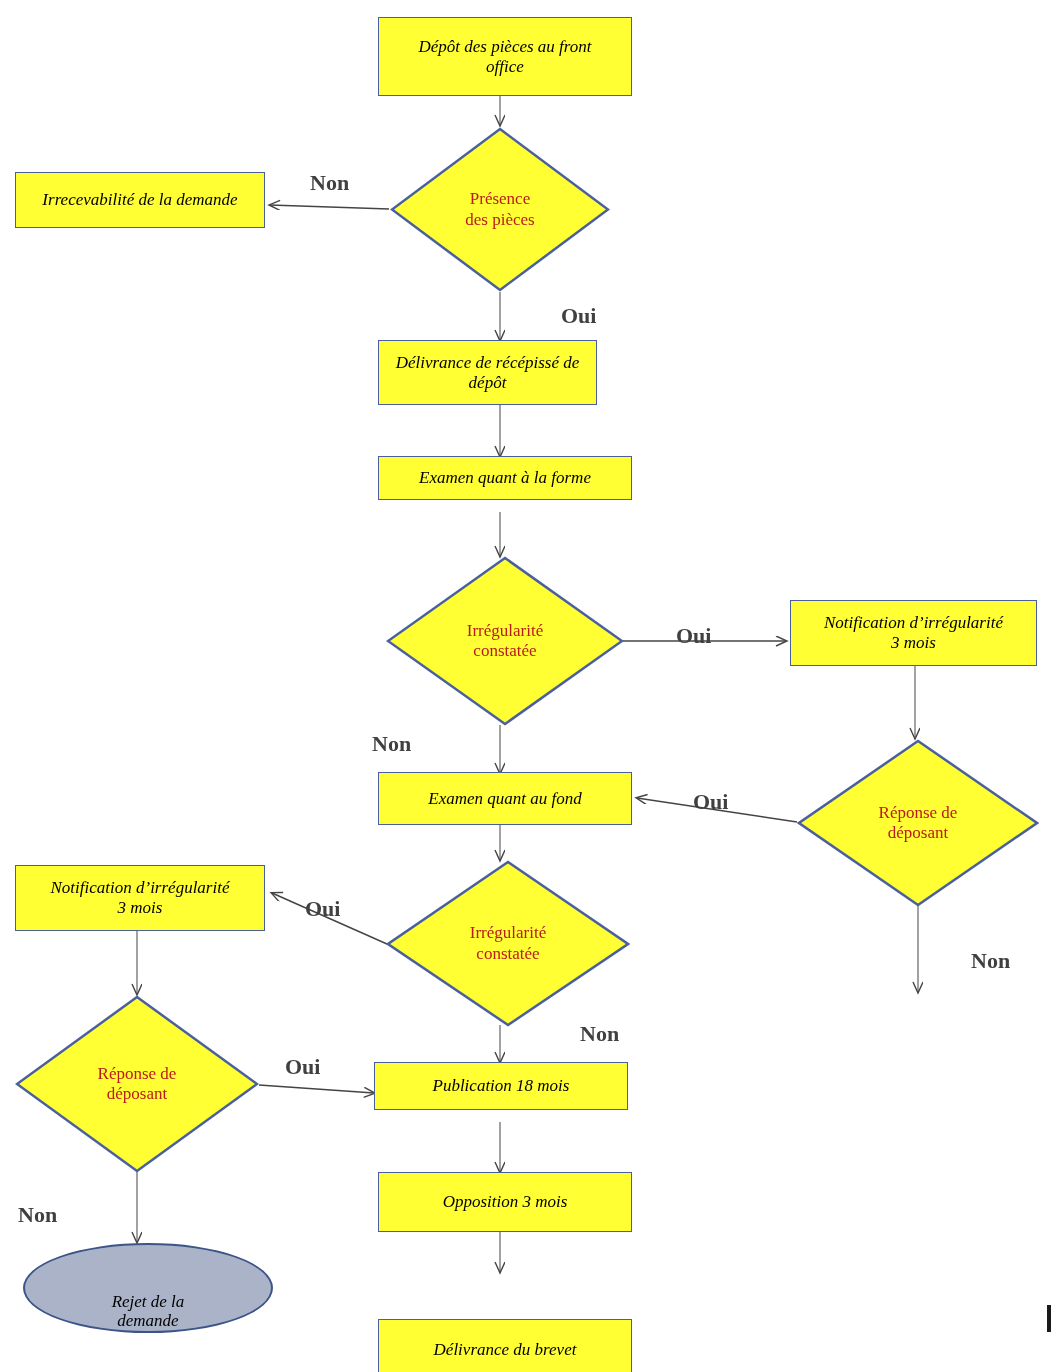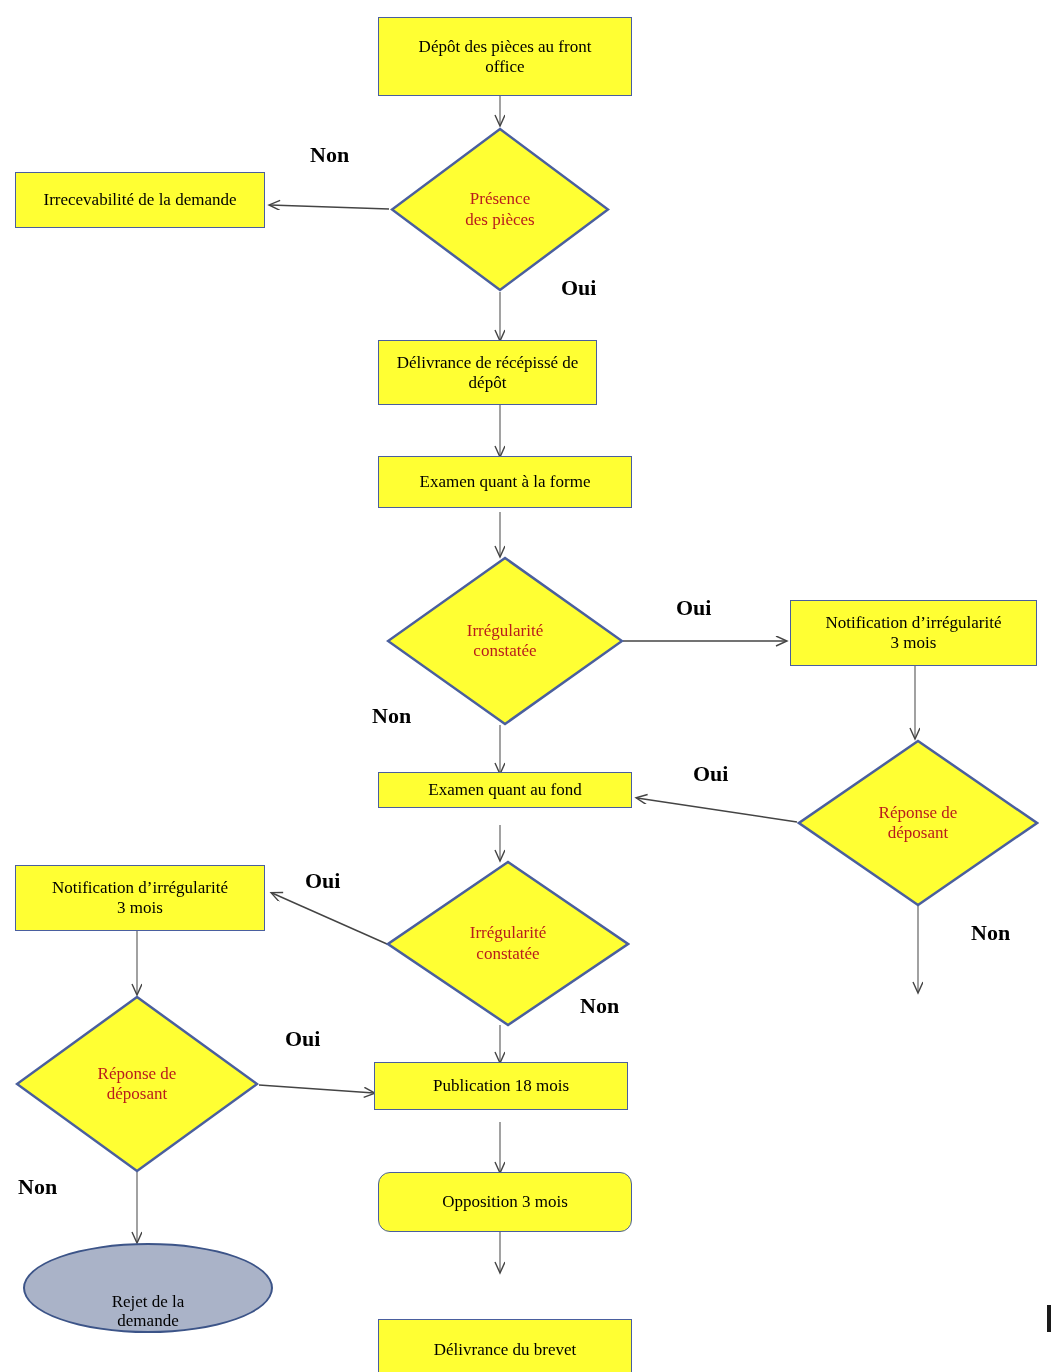--- a/index.html
+++ b/index.html
@@ -14,20 +14,21 @@
 
   .node{
     position:absolute;
     box-sizing:border-box;
     display:flex;
     align-items:center;
     justify-content:center;
     text-align:center;
     color:#000000;
     line-height:1.15;
+    font-style:italic;
   }
 
   .box{
     background:#ffff33;
     border:1.5px solid #4a5f9e;
     font-size:17px;
   }
   .box .txt{padding:0 6px;}
 
   .diamond-wrap{
@@ -52,22 +53,23 @@
     background:#aab3c8;
     border:2px solid #3c5488;
     border-radius:50%;
     font-size:17px;
   }
 
   .yn{
     position:absolute;
     font-weight:bold;
     font-size:22px;
-    color:#000000;
+    color:#404040;
     white-space:nowrap;
+    margin-top:28px;
   }
 
   .artifact{
     position:absolute;
     background:#1a1a1a;
   }
 </style>
 </head>
 <body>
 
@@ -128,47 +130,47 @@
     <span class="txt">Irrecevabilité de la demande</span>
   </div>
 
   <div class="node box" style="left:378px;top:340px;width:219px;height:65px;">
     <span class="txt">
       <span>Délivrance de récépissé de</span><br>
       <span>dépôt</span>
     </span>
   </div>
 
-  <div class="node box" style="left:378px;top:456px;width:254px;height:52px;">
+  <div class="node box" style="left:378px;top:456px;width:254px;height:44px;">
     <span class="txt">Examen quant à la forme</span>
   </div>
 
   <div class="node box" style="left:790px;top:600px;width:247px;height:66px;">
     <span class="txt">
       <span>Notification d’irrégularité</span><br>
       <span>3 mois</span>
     </span>
   </div>
 
-  <div class="node box" style="left:378px;top:772px;width:254px;height:36px;">
+  <div class="node box" style="left:378px;top:772px;width:254px;height:53px;">
     <span class="txt">Examen quant au fond</span>
   </div>
 
   <div class="node box" style="left:15px;top:865px;width:250px;height:66px;">
     <span class="txt">
       <span>Notification d’irrégularité</span><br>
       <span>3 mois</span>
     </span>
   </div>
 
   <div class="node box" style="left:374px;top:1062px;width:254px;height:48px;">
     <span class="txt">Publication 18 mois</span>
   </div>
 
-  <div class="node box" style="left:378px;top:1172px;width:254px;height:60px;border-radius:12px;">
+  <div class="node box" style="left:378px;top:1172px;width:254px;height:60px;">
     <span class="txt">Opposition 3 mois</span>
   </div>
 
   <div class="node box" style="left:378px;top:1319px;width:254px;height:62px;">
     <span class="txt">Délivrance du brevet</span>
   </div>
 
   <div class="diamond-wrap" style="left:390px;top:127px;width:220px;height:165px;">
     <svg width="220" height="165" viewBox="0 0 220 165">
       <polygon points="110,2 218,82.5 110,163 2,82.5" fill="#ffff33" stroke="#4a5f9e" stroke-width="2.5"></polygon>

